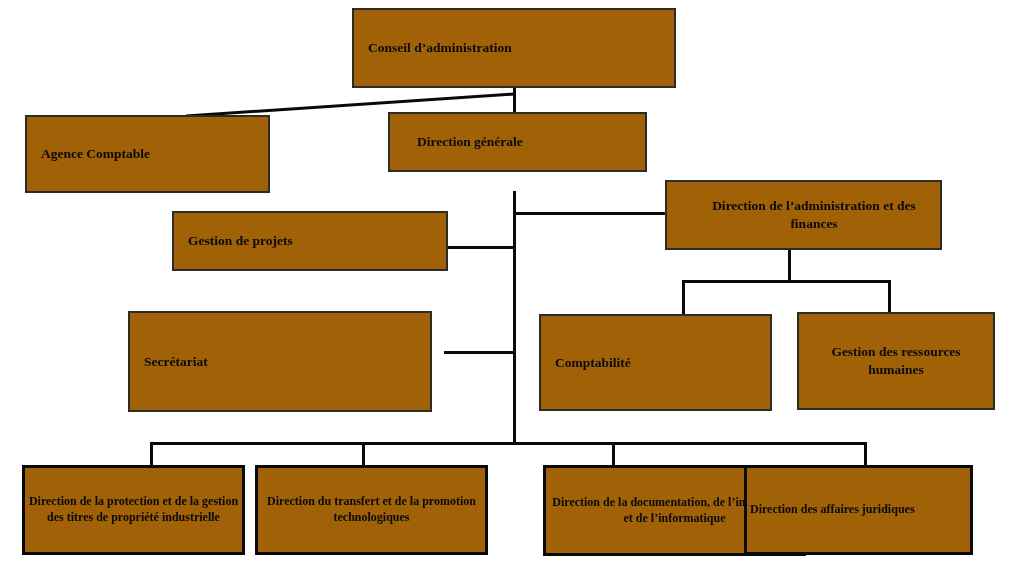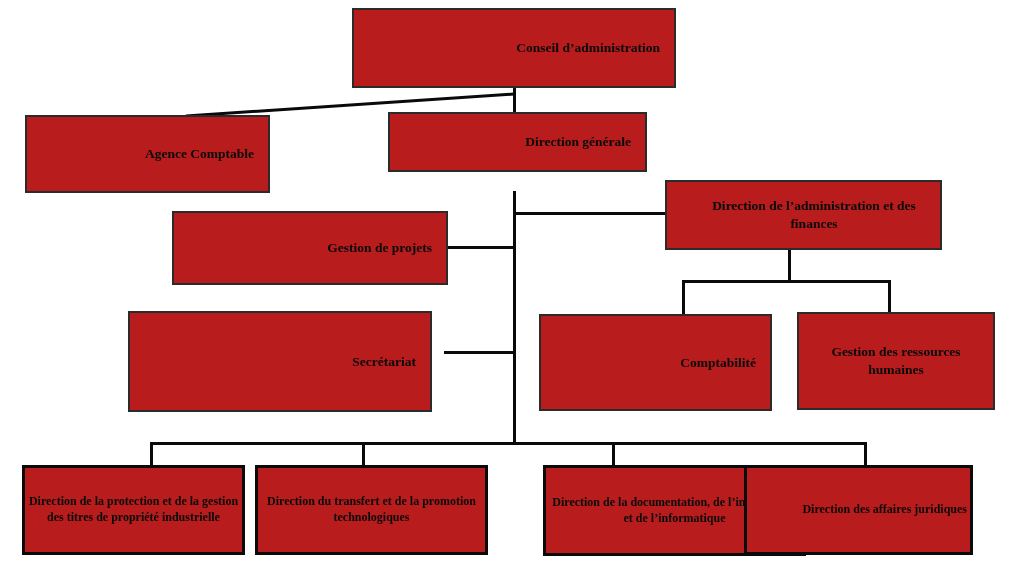--- a/index.html
+++ b/index.html
@@ -7,25 +7,25 @@
     position: relative;
     width: 1030px;
     height: 569px;
     background: #ffffff;
     overflow: hidden;
     font-family: "Liberation Serif", "DejaVu Serif", serif;
   }
   .node {
     position: absolute;
     box-sizing: border-box;
-    background: #b91c1c;
+    background: #a16207;
     border: 2px solid #2B2B2B;
     display: flex;
     align-items: center;
-    justify-content: flex-end;
+    justify-content: flex-start;
     text-align: center;
     color: #0a0a0a;
     font-weight: bold;
     font-size: 13.5px;
     line-height: 1.3;
     padding: 2px 14px;
   }
   .node.thick {
     border: 3px solid #0A0A0A;
     font-size: 12px;
@@ -35,21 +35,21 @@
     position: absolute;
     background: #0A0A0A;
   }
   .diag-svg { position: absolute; left: 0; top: 0; }
 
   
   .n-conseil      { left: 352px; top: 8px;   width: 324px; height: 80px; }
   .n-agence       { left: 25px;  top: 115px; width: 245px; height: 78px; }
   .n-dg           { left: 388px; top: 112px; width: 259px; height: 60px; padding-left: 27px; }
   .n-daf          { left: 665px; top: 180px; width: 277px; height: 70px; padding-left: 35px; }
-  .n-gp           { left: 172px; top: 211px; width: 276px; height: 74px; }
+  .n-gp           { left: 172px; top: 211px; width: 276px; height: 60px; }
   .n-secretariat  { left: 118px; top: 311px; width: 304px; height: 101px; margin-left: 10px; }
   .n-comptabilite { left: 539px; top: 314px; width: 233px; height: 97px; }
   .n-grh          { left: 797px; top: 312px; width: 198px; height: 98px; padding: 2px 12px; }
   .n-b1           { left: 22px;  top: 465px; width: 223px; height: 90px; }
   .n-b2           { left: 255px; top: 465px; width: 233px; height: 90px; }
   .n-b3           { left: 507px; top: 465px; width: 263px; height: 91px; margin-left: 36px; }
   .n-b4           { left: 744px; top: 465px; width: 229px; height: 90px; }
 
   
   .l-conseil-dg { left: 513px; top: 86px;  width: 3px;   height: 28px; }

